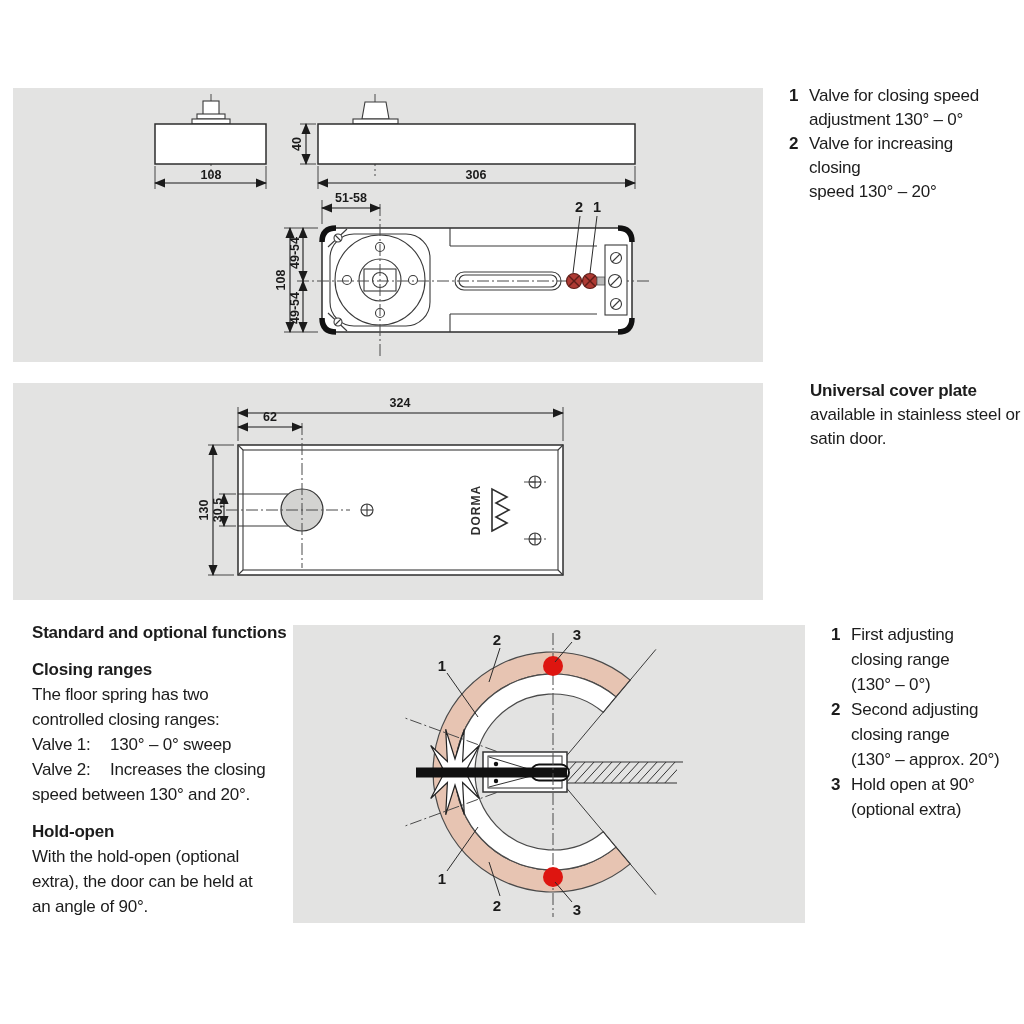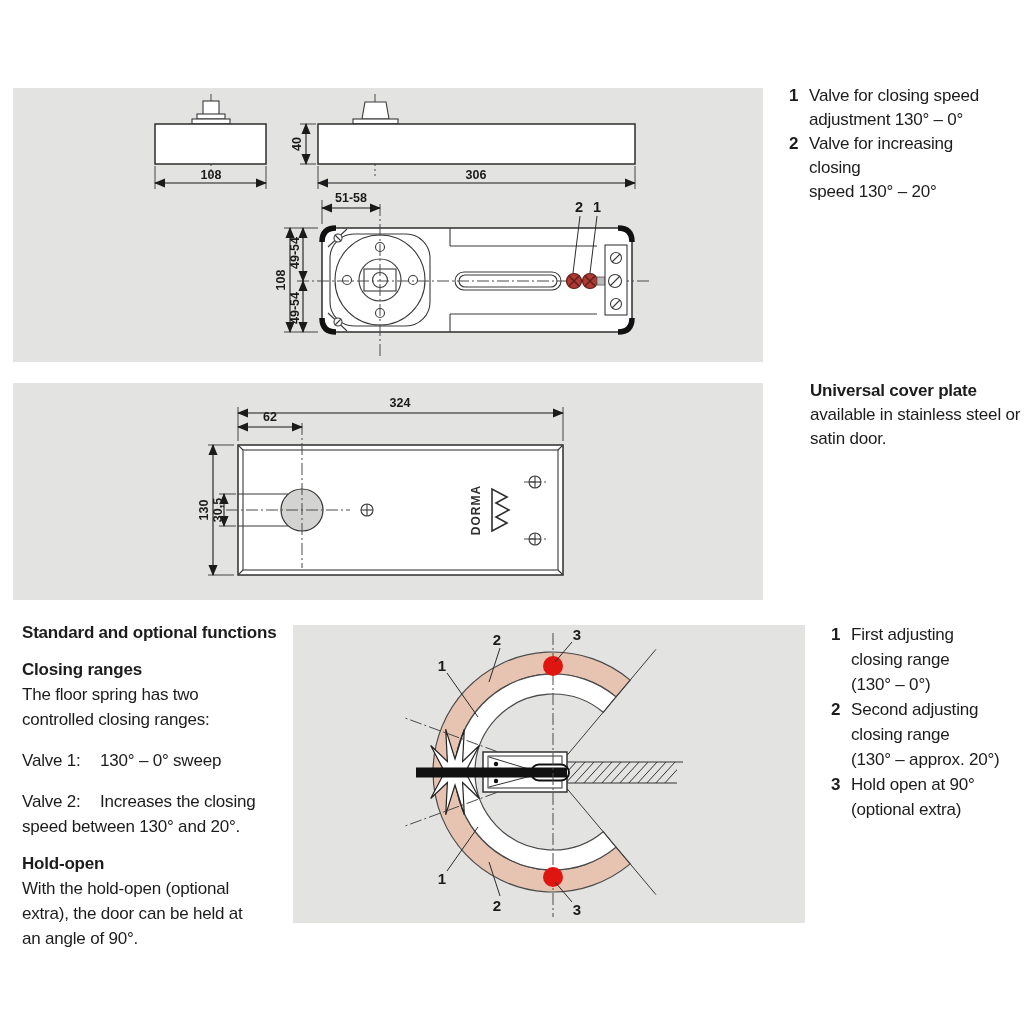--- a/index.html
+++ b/index.html
@@ -4,21 +4,21 @@
 <style>
   html,body{margin:0;padding:0;background:#fff;}
   .page{position:relative;width:1024px;height:1024px;background:#ffffff;overflow:hidden;
         font-family:"Liberation Sans","DejaVu Sans",sans-serif;color:#1c1c1c;}
   .panel{position:absolute;background:#e3e3e2;}
   .tcol{position:absolute;font-size:17px;line-height:24px;letter-spacing:-0.2px;color:#1c1c1c;}
   .lh25{line-height:25px;}
   .bold{font-weight:700;}
   .legend-item{display:flex;}
   .legend-item .num{font-weight:700;width:20px;flex:none;}
-  .vrow{display:flex;margin-top:16px;}
+  .vrow{display:flex;}
   .vlabel{width:78px;flex:none;}
   .mt-s{margin-top:12px;}
   
   svg{position:absolute;display:block;}
   .med{stroke:#2e2e2e;stroke-width:1.5;fill:#ffffff;}
   .thin{stroke:#3a3a3a;stroke-width:1.1;fill:none;}
   .thinf{stroke:#3a3a3a;stroke-width:1.1;fill:#ffffff;}
   .cl{stroke:#4a4a4a;stroke-width:1;stroke-dasharray:12 3 2 3;fill:none;}
   .ext{stroke:#333;stroke-width:0.9;fill:none;}
   .dim{stroke:#1b1b1b;stroke-width:1.1;fill:none;}
@@ -219,21 +219,21 @@
       <text class="dimtext" transform="translate(209,127) rotate(-90)" text-anchor="middle">30,5</text>
     </g>
   </svg>
 
   <div class="tcol" style="left:810px;top:379px;width:220px;">
     <div class="bold">Universal cover plate</div>
     <div>available in stainless steel or</div>
     <div>satin door.</div>
   </div>
 
-  <div class="tcol lh25" style="left:22px;top:620px;width:272px;">
+  <div class="tcol lh25" style="left:32px;top:620px;width:272px;">
     <div class="bold">Standard and optional functions</div>
     <div class="bold mt-s" style="margin-top:12px;">Closing ranges</div>
     <div>The floor spring has two</div>
     <div>controlled closing ranges:</div>
     <div class="vrow">
       <span class="vlabel">Valve 1:</span>
       <span>130° – 0° sweep</span>
     </div>
     <div class="vrow">
       <span class="vlabel">Valve 2:</span>

